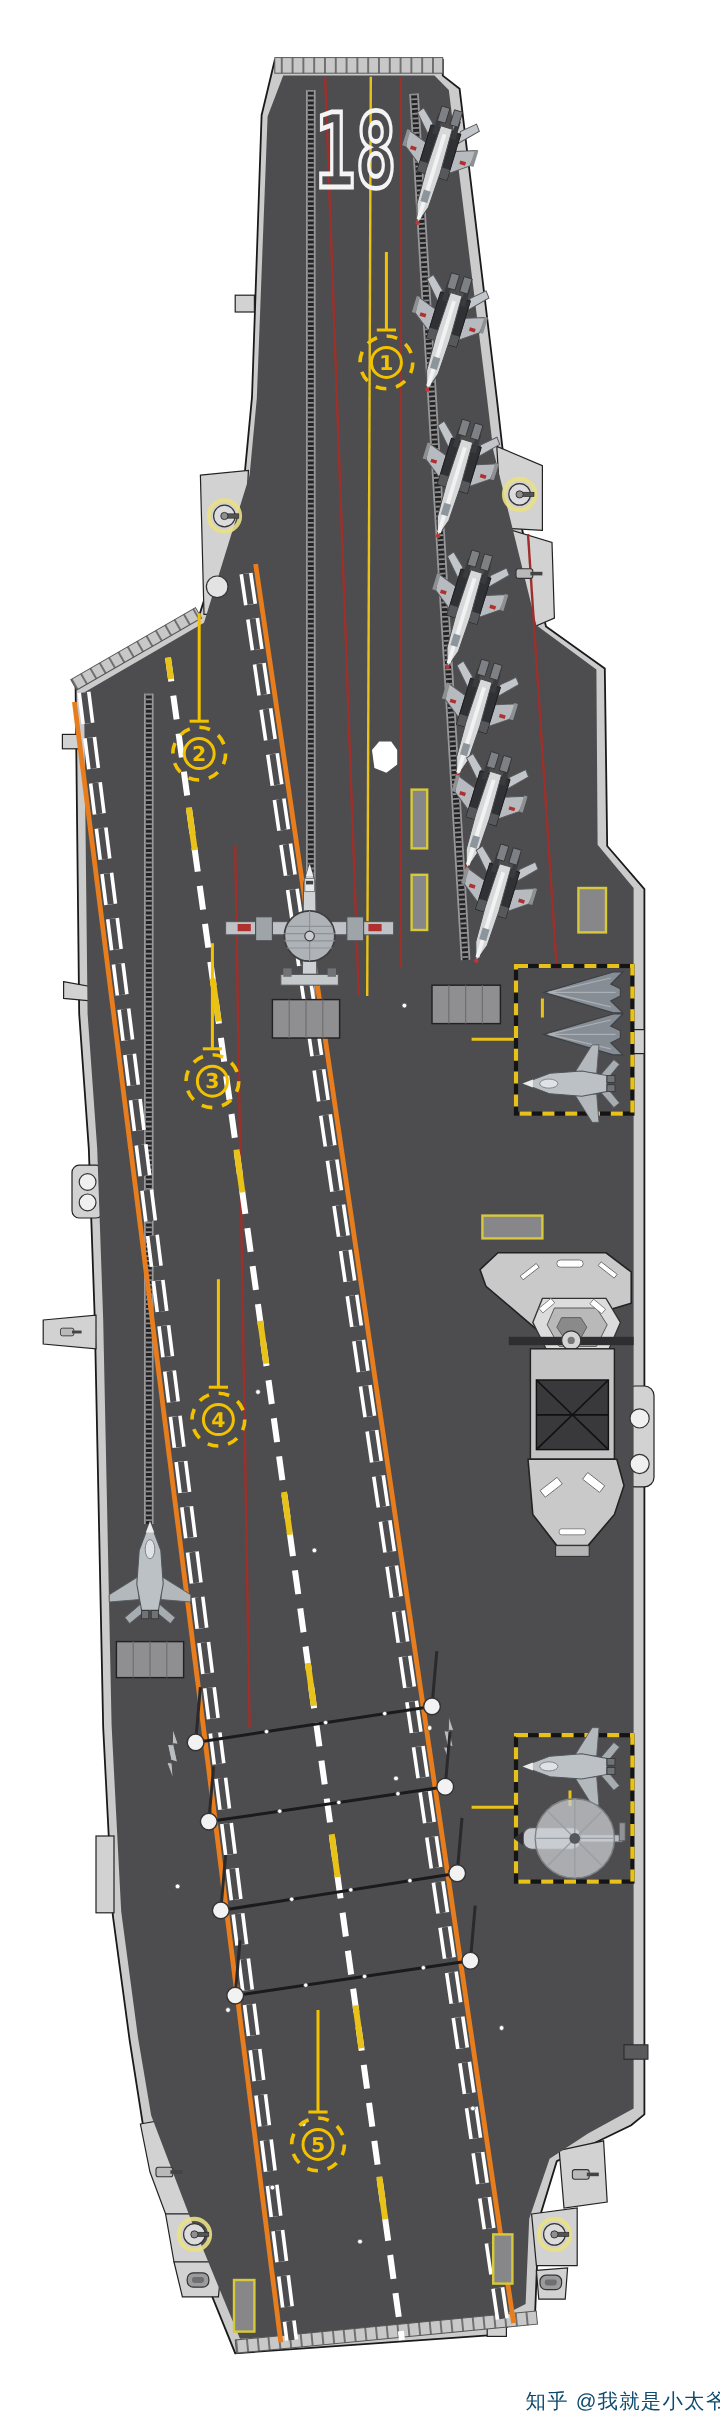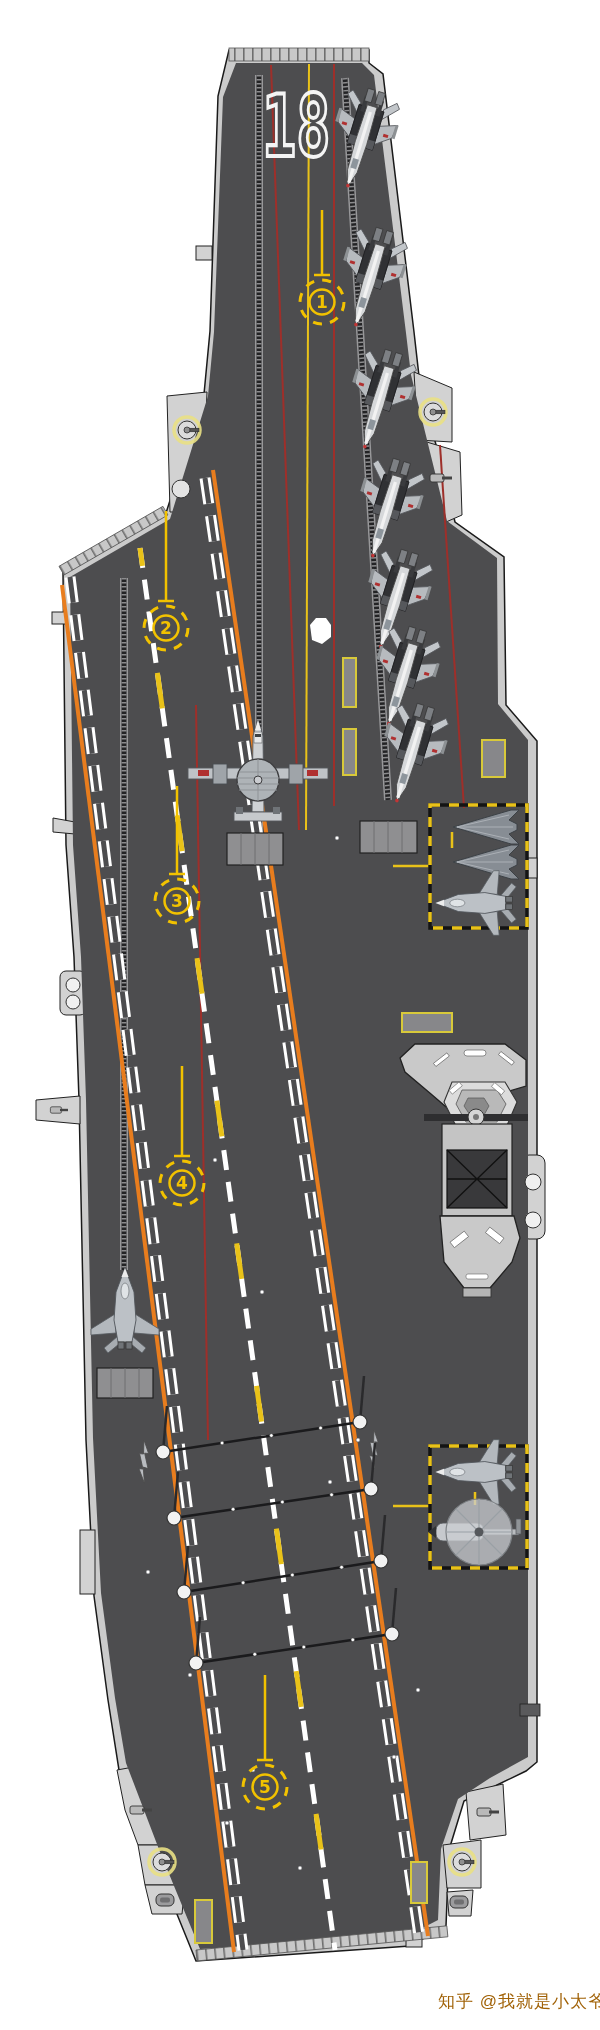--- a/index.html
+++ b/index.html
@@ -8,21 +8,21 @@
   svg{display:block;}
   
   .deck-fill{fill:var(--deck);}
   .hull-fill{fill:var(--hull);stroke:#1a1a1a;stroke-width:1.5;}
   .deck-stroke{stroke:var(--deck);}
   .orange{stroke:var(--orange);}
   .cat-yellow{stroke:var(--yellow);}
   .red{stroke:var(--red);}
   .anno-text{fill:var(--anno);font-family:"DejaVu Sans", sans-serif;font-weight:bold;}
   #watermark{position:absolute;left:438px;top:1990px;width:160px;font-size:17px;
-             color:#a16207;letter-spacing:1px;white-space:nowrap;
+             color:#0c4a6e;letter-spacing:1px;white-space:nowrap;
              text-shadow:0 1px 0 #ffffff;}
   .hullnum{font-family:"DejaVu Sans Mono", monospace;font-weight:bold;font-size:86px;
            fill:none;stroke:#f4f4f4;stroke-width:4;}
 </style>
 </head>
 <body>
 
 <div id="stage">
 <svg id="deck-svg" width="600" height="2030" viewBox="0 0 600 2030">
 

